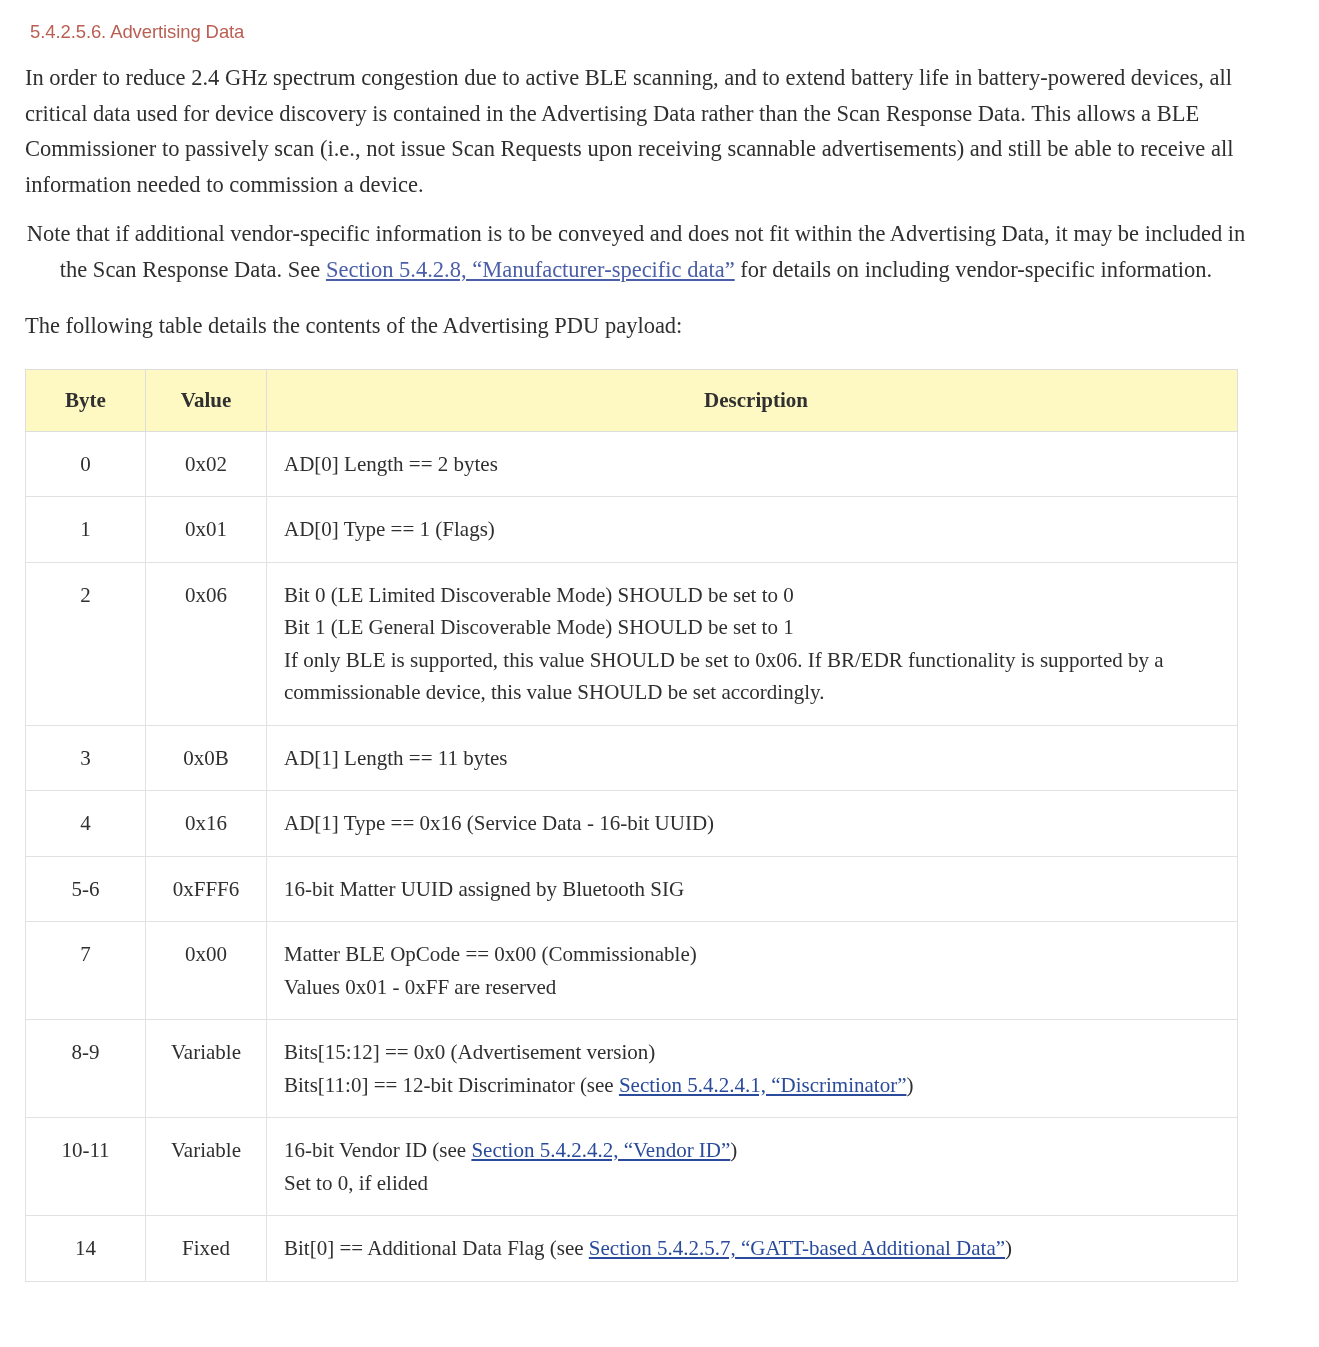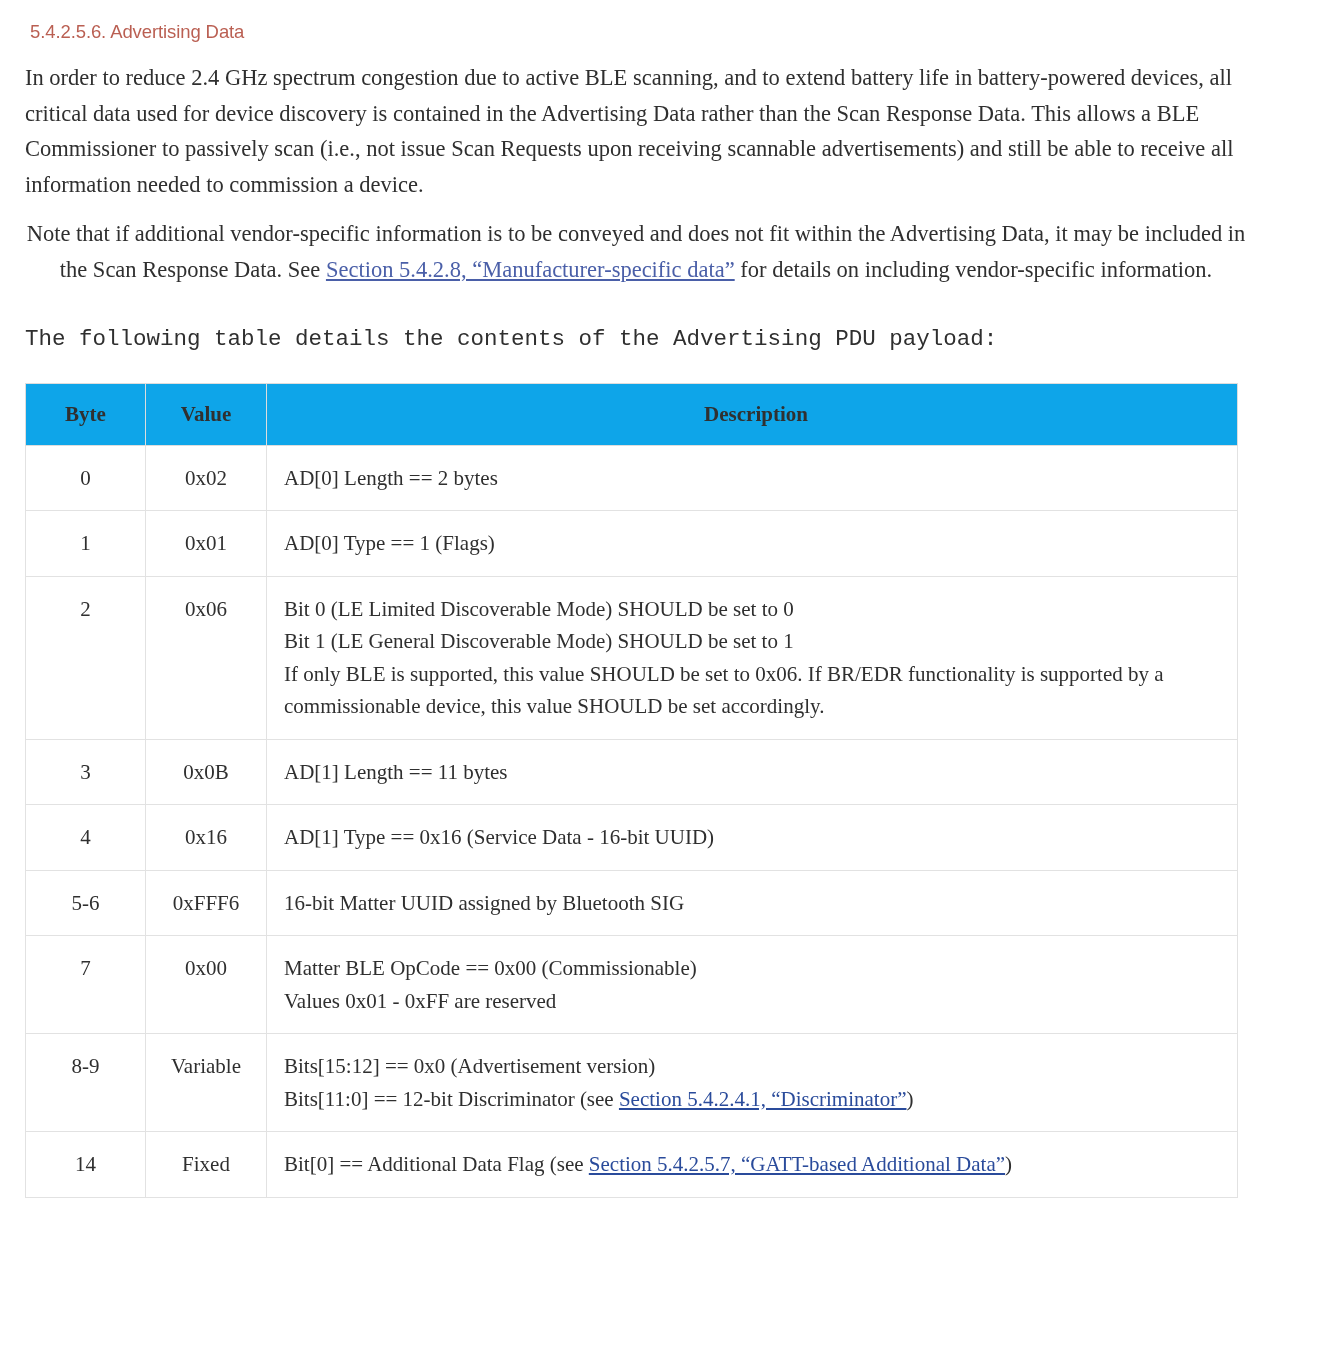--- a/index.html
+++ b/index.html
@@ -40,43 +40,42 @@
     margin: 16px 0 0 0;
     color: #2f2f2f;
     max-width: 1222px;
     text-align: left;
   }
   p.body-text.tight {
     margin-top: 14px;
     text-align: center;
   }
   p.body-text.lead-in {
-    margin-top: 34px;
-    font-family: Liberation Mono, monospace;
+    margin-top: 20px;
   }
 
   a.doc-link {
     color: #4a5fa8;
     text-decoration: underline;
     text-underline-offset: 2px;
   }
 
   table.pdu-table {
     border-collapse: collapse;
     width: 1212px;
     margin-top: 26px;
     table-layout: fixed;
     font-size: 21px;
   }
   table.pdu-table col.c-byte { width: 120px; }
   table.pdu-table col.c-value { width: 121px; }
   table.pdu-table col.c-desc { width: 971px; }
 
   table.pdu-table th {
-    background: #0ea5e9;
+    background: #fef9c3;
     border: 1px solid #dddddd;
     font-weight: bold;
     font-size: 21px;
     color: #303030;
     padding: 16px 10px;
     line-height: 1.35;
   }
   table.pdu-table th.th-byte,
   table.pdu-table th.th-value {
     text-align: center;
@@ -194,20 +193,28 @@
           </tr>
           <tr>
             <td class="cell-byte">8-9</td>
             <td class="cell-value">Variable</td>
             <td class="cell-desc">
               <span class="desc-line">Bits[15:12] == 0x0 (Advertisement version)</span>
               <span class="desc-line"><span>Bits[11:0] == 12-bit Discriminator (see </span><a href="#">Section 5.4.2.4.1, “Discriminator”</a><span>)</span></span>
             </td>
           </tr>
           <tr>
+            <td class="cell-byte">10-11</td>
+            <td class="cell-value">Variable</td>
+            <td class="cell-desc">
+              <span class="desc-line"><span>16-bit Vendor ID (see </span><a href="#">Section 5.4.2.4.2, “Vendor ID”</a><span>)</span></span>
+              <span class="desc-line">Set to 0, if elided</span>
+            </td>
+          </tr>
+          <tr>
             <td class="cell-byte">14</td>
             <td class="cell-value">Fixed</td>
             <td class="cell-desc">
               <span class="desc-line"><span>Bit[0] == Additional Data Flag (see </span><a href="#">Section 5.4.2.5.7, “GATT-based Additional Data”</a><span>)</span></span>
             </td>
           </tr>
         </tbody>
     </table>
 
   </div>

